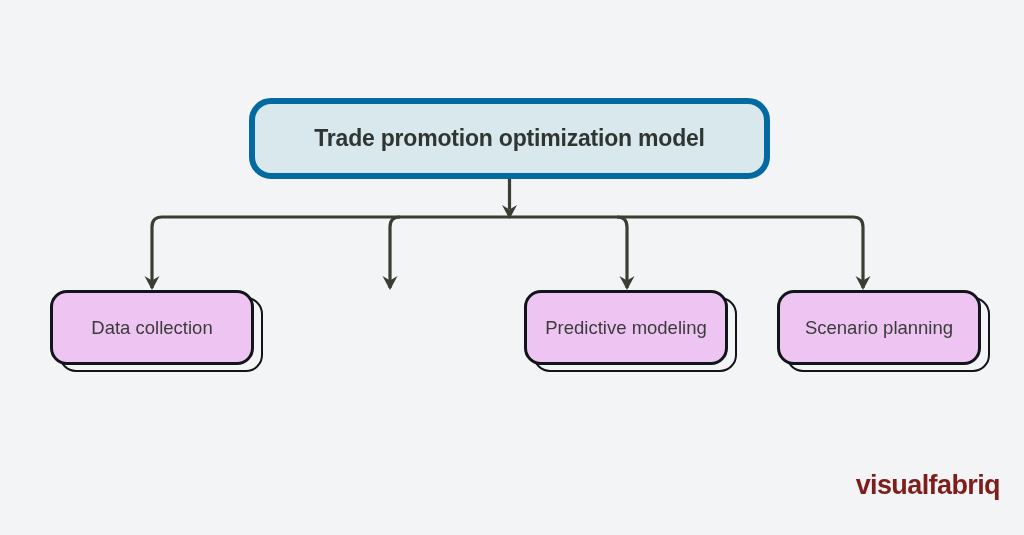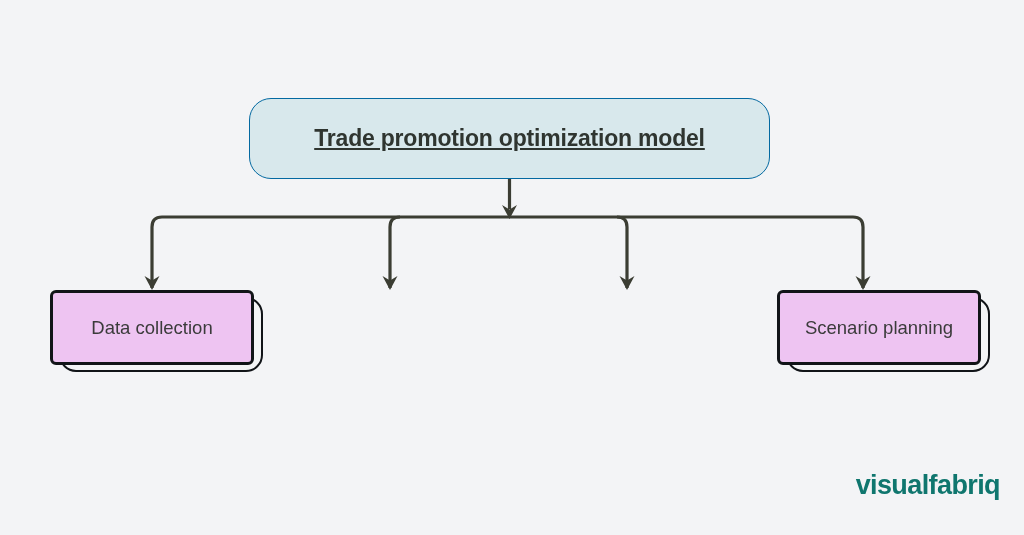--- a/index.html
+++ b/index.html
@@ -35,27 +35,26 @@
     justify-content: center;
     text-align: center;
     z-index: 3;
   }
   .node-root {
     left: 249px;
     top: 98px;
     width: 521px;
     height: 81px;
     background: #d8e8ec;
-    border: 1px solid #0369a1;
+    border: 6px solid #0369a1;
     border-radius: 22px;
     font-size: 23px;
     font-weight: bold;
     color: #2f3530;
     letter-spacing: -0.2px;
-    text-decoration: underline;
   }
   .leaf-wrap {
     position: absolute;
     top: 290px;
     width: 204px;
     height: 75px;
     z-index: 3;
   }
   .leaf-shadow {
     position: absolute;
@@ -70,21 +69,21 @@
     z-index: 1;
   }
   .leaf-box {
     position: absolute;
     left: 0;
     top: 0;
     width: 204px;
     height: 75px;
     background: #eec4f2;
     border: 3px solid #111418;
-    border-radius: 6px;
+    border-radius: 17px;
     box-sizing: border-box;
     display: flex;
     align-items: center;
     justify-content: center;
     text-align: center;
     font-size: 18.5px;
     color: #3b3b3b;
     z-index: 2;
     padding: 0 6px;
   }
@@ -93,21 +92,21 @@
   .leaf-3 { left: 524px; }
   .leaf-4 { left: 761px; margin-left: 16px; }
 
   .logo {
     position: absolute;
     right: 24px;
     top: 470px;
     font-size: 27px;
     font-weight: bold;
     letter-spacing: -0.6px;
-    color: #0f766e;
+    color: #7f1d1d;
     z-index: 4;
   }
 </style>
 </head>
 <body>
 
 <div id="canvas">
 
   <svg class="connectors" viewBox="0 0 1024 535" width="1024" height="535" aria-hidden="true">
     <g fill="none" stroke="#3b3d33" stroke-width="3.2" stroke-linecap="butt">
@@ -132,20 +131,24 @@
   </svg>
 
   <div class="node node-root">Trade promotion optimization model</div>
 
   <div class="leaf-wrap leaf-1">
     <div class="leaf-shadow"></div>
     <div class="leaf-box">Data collection</div>
   </div>
 
 
+  <div class="leaf-wrap leaf-3">
+    <div class="leaf-shadow"></div>
+    <div class="leaf-box">Predictive modeling</div>
+  </div>
 
   <div class="leaf-wrap leaf-4">
     <div class="leaf-shadow"></div>
     <div class="leaf-box">Scenario planning</div>
   </div>
 
   <div class="logo">visualfabriq</div>
 
 </div>
 

